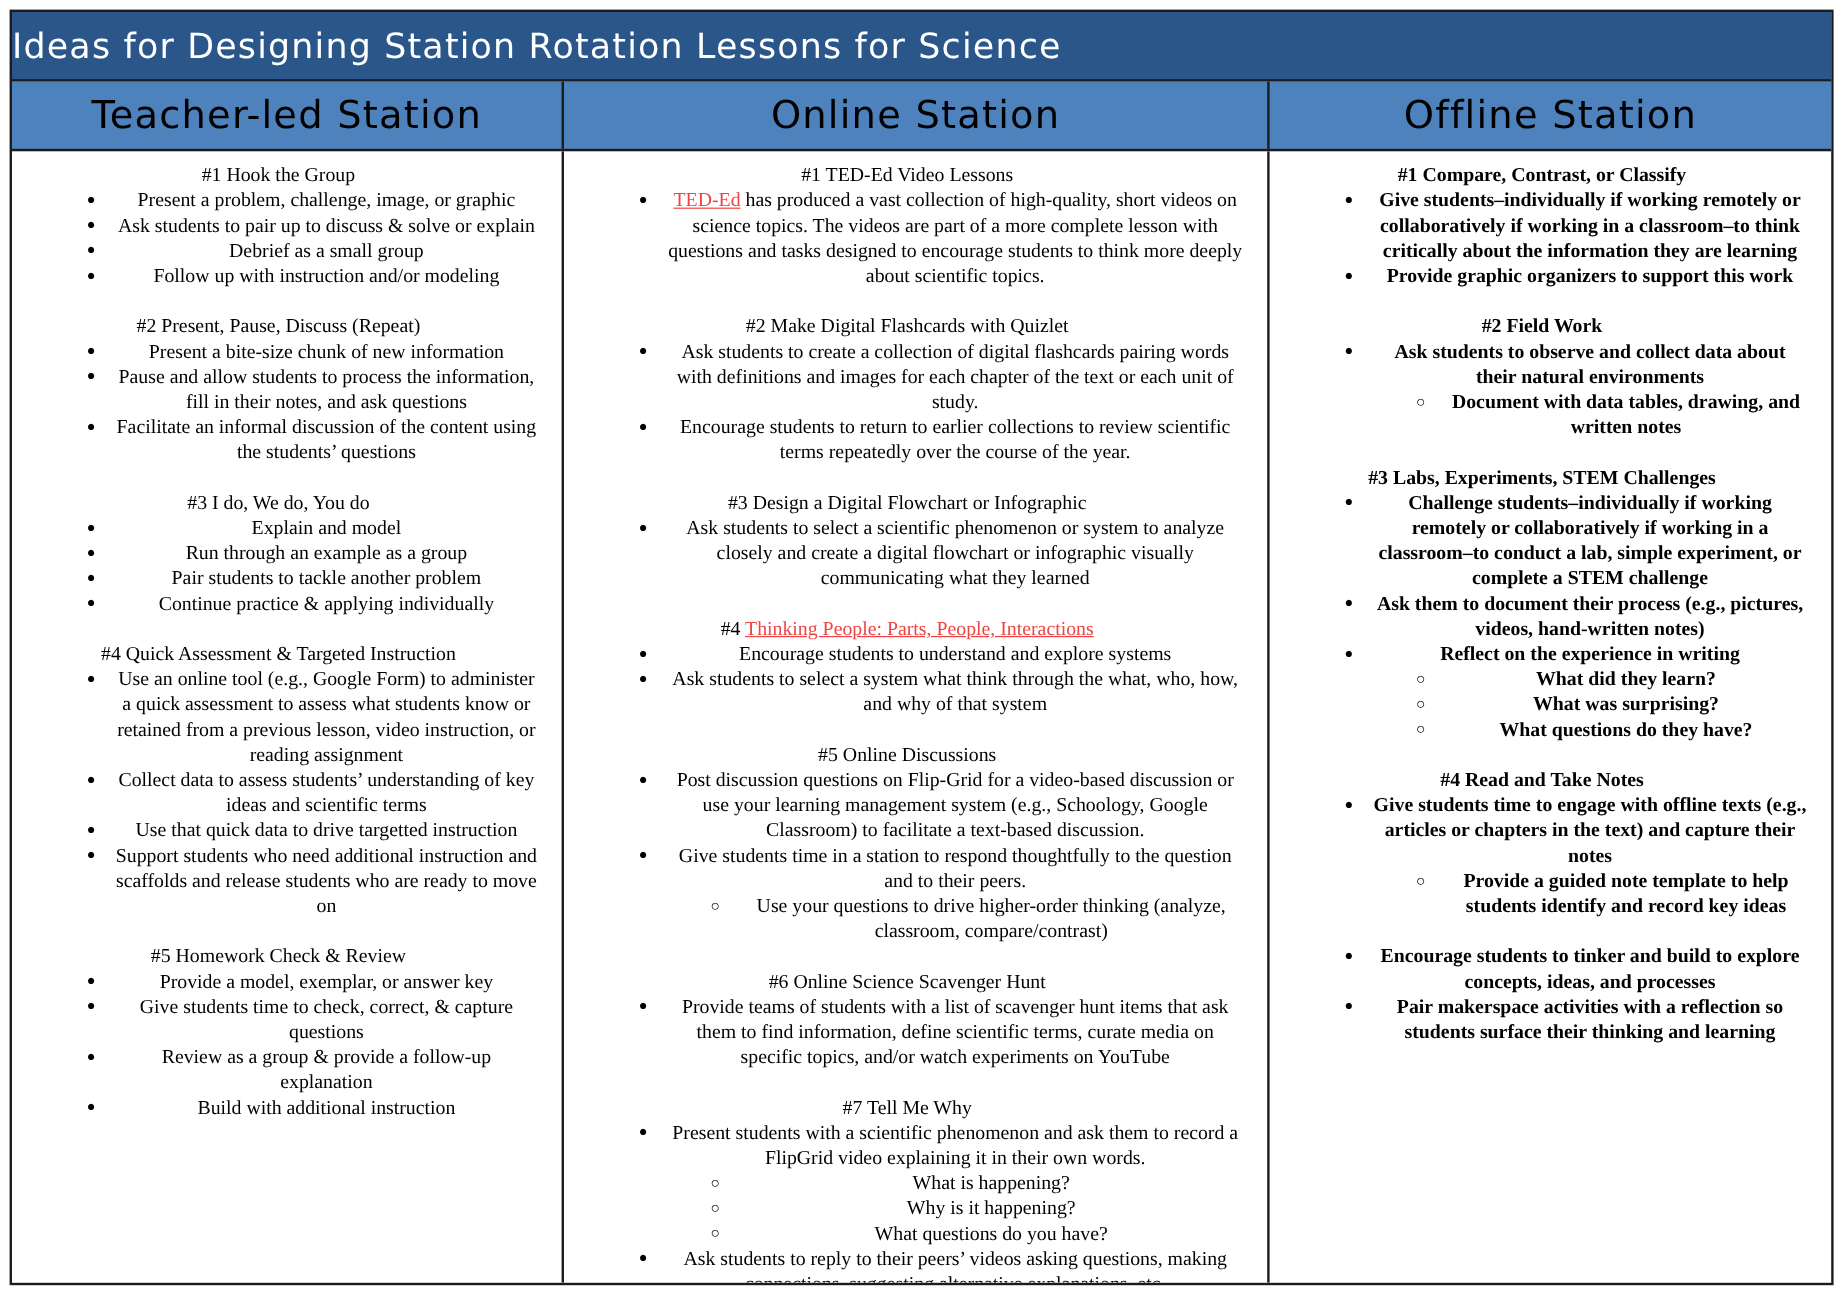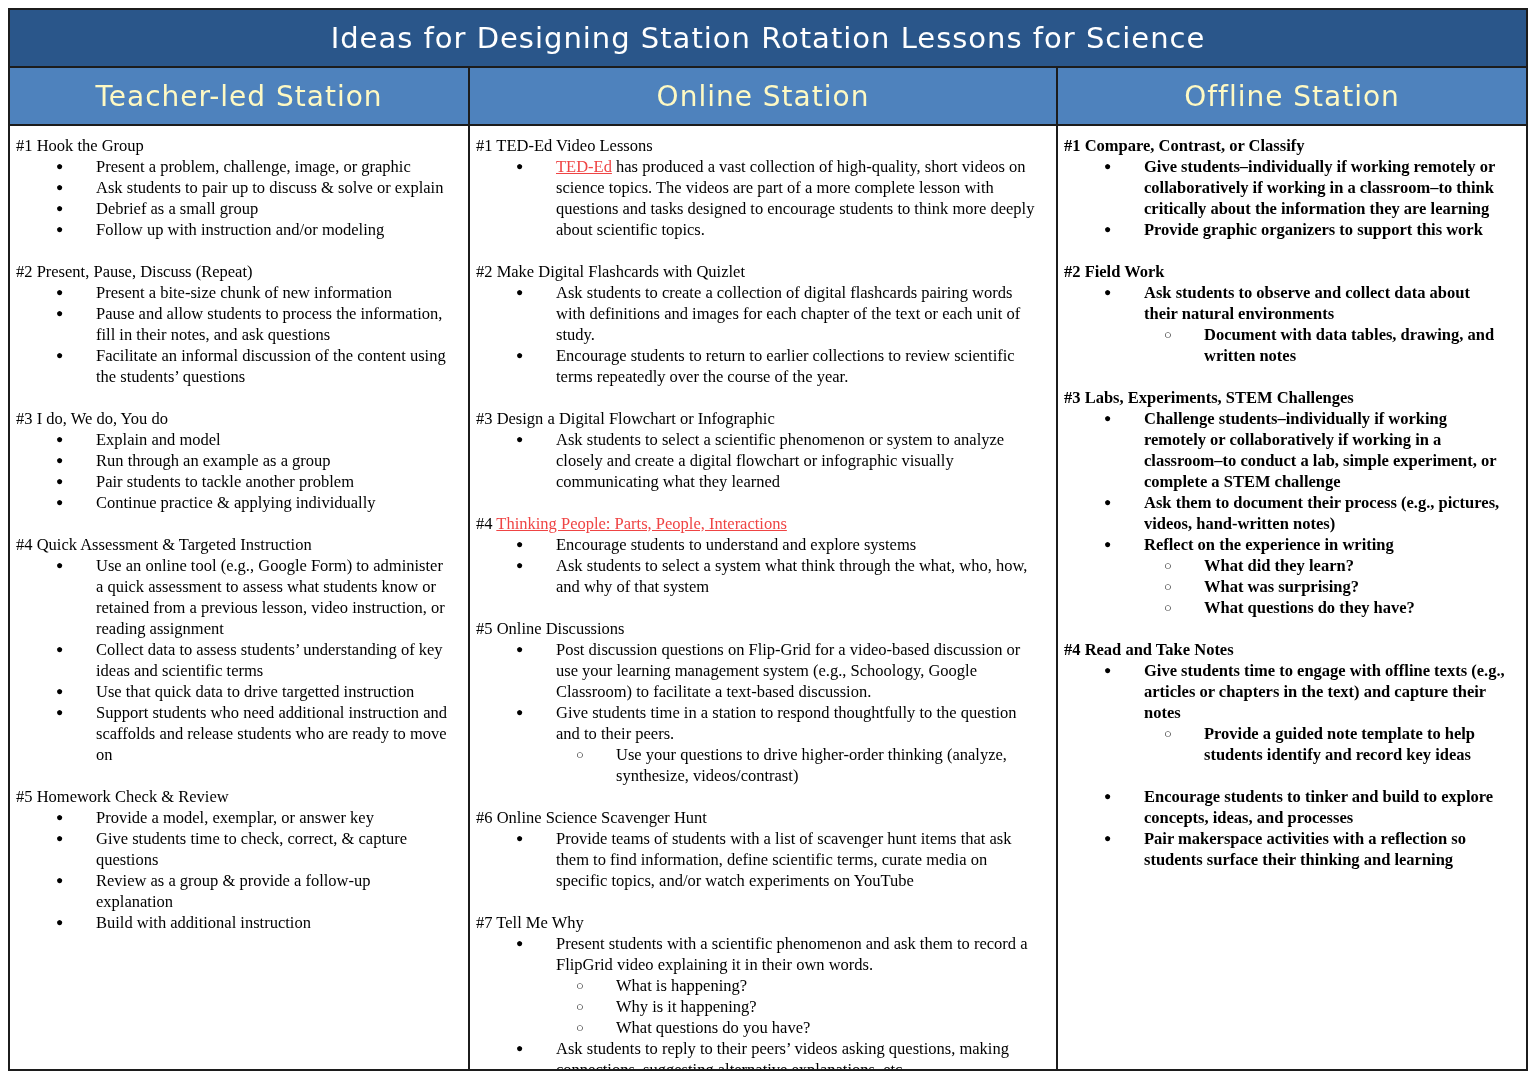--- a/index.html
+++ b/index.html
@@ -6,43 +6,43 @@
   body{
     width:1536px;height:1079px;background:#ffffff;position:relative;
     font-family:"Liberation Serif","DejaVu Serif",serif;color:#000;
     -webkit-font-smoothing:antialiased;
   }
   .table{
     position:absolute;left:8px;top:8px;right:8px;bottom:8px;
     border:2px solid #1c1c1c;display:flex;flex-direction:column;background:#fff;
   }
   .title-bar{
-    flex:0 0 56px;display:flex;align-items:center;justify-content:center;
+    flex:0 0 56px;display:flex;align-items:center;justify-content:flex-start;
     border-bottom:2px solid #1c1c1c;
   }
   .title-bar .title{
     color:#fff;font-family:"DejaVu Sans","Liberation Sans",sans-serif;
     font-size:29px;letter-spacing:1px;font-weight:500;
   }
   .head-row{
     flex:0 0 56px;display:grid;grid-template-columns:460px 588px 1fr;
     border-bottom:2px solid #1c1c1c;
   }
   .head-cell{
     display:flex;align-items:center;justify-content:center;
-    color:#fef9c3;font-family:"DejaVu Sans","Liberation Sans",sans-serif;
-    font-size:28px;letter-spacing:1px;border-right:2px solid #1c1c1c;text-align:center;
+    color:#000000;font-family:"DejaVu Sans","Liberation Sans",sans-serif;
+    font-size:32px;letter-spacing:1px;border-right:2px solid #1c1c1c;text-align:center;
   }
   .head-cell:last-child{border-right:none;}
   .body-row{
     flex:1 1 auto;display:grid;grid-template-columns:460px 588px 1fr;overflow:hidden;
   }
   .col{
     border-right:2px solid #1c1c1c;padding:9px 20px 0 6px;overflow:hidden;
-    font-size:16.5px;line-height:21px;
+    font-size:16.5px;line-height:21px;text-align:center;
   }
   .col:last-child{border-right:none;font-weight:bold;}
   .section{margin-bottom:21px;}
   .section-heading{margin:0;}
   .li{display:flex;align-items:flex-start;}
   .li .b{flex:0 0 40px;line-height:21px;}
   .l1{padding-left:40px;}
   .l1 .b{font-size:12px;}
   .l2{padding-left:100px;}
   .l2 .b{font-size:13px;}
@@ -197,21 +197,21 @@
           <div class="li l1">
             <span class="b">●</span>
             <span class="t">Post discussion questions on Flip-Grid for a video-based discussion or use your learning management system (e.g., Schoology, Google Classroom) to facilitate a text-based discussion.</span>
           </div>
           <div class="li l1">
             <span class="b">●</span>
             <span class="t">Give students time in a station to respond thoughtfully to the question and to their peers.</span>
           </div>
           <div class="li l2">
             <span class="b">○</span>
-            <span class="t">Use your questions to drive higher-order thinking (analyze, synthesize, videos/contrast)</span>
+            <span class="t">Use your questions to drive higher-order thinking (analyze, classroom, compare/contrast)</span>
           </div>
         </div>
         <div class="section">
           <div class="section-heading">#6 Online Science Scavenger Hunt</div>
           <div class="li l1">
             <span class="b">●</span>
             <span class="t">Provide teams of students with a list of scavenger hunt items that ask them to find information, define scientific terms, curate media on specific topics, and/or watch experiments on YouTube</span>
           </div>
         </div>
         <div class="section">

